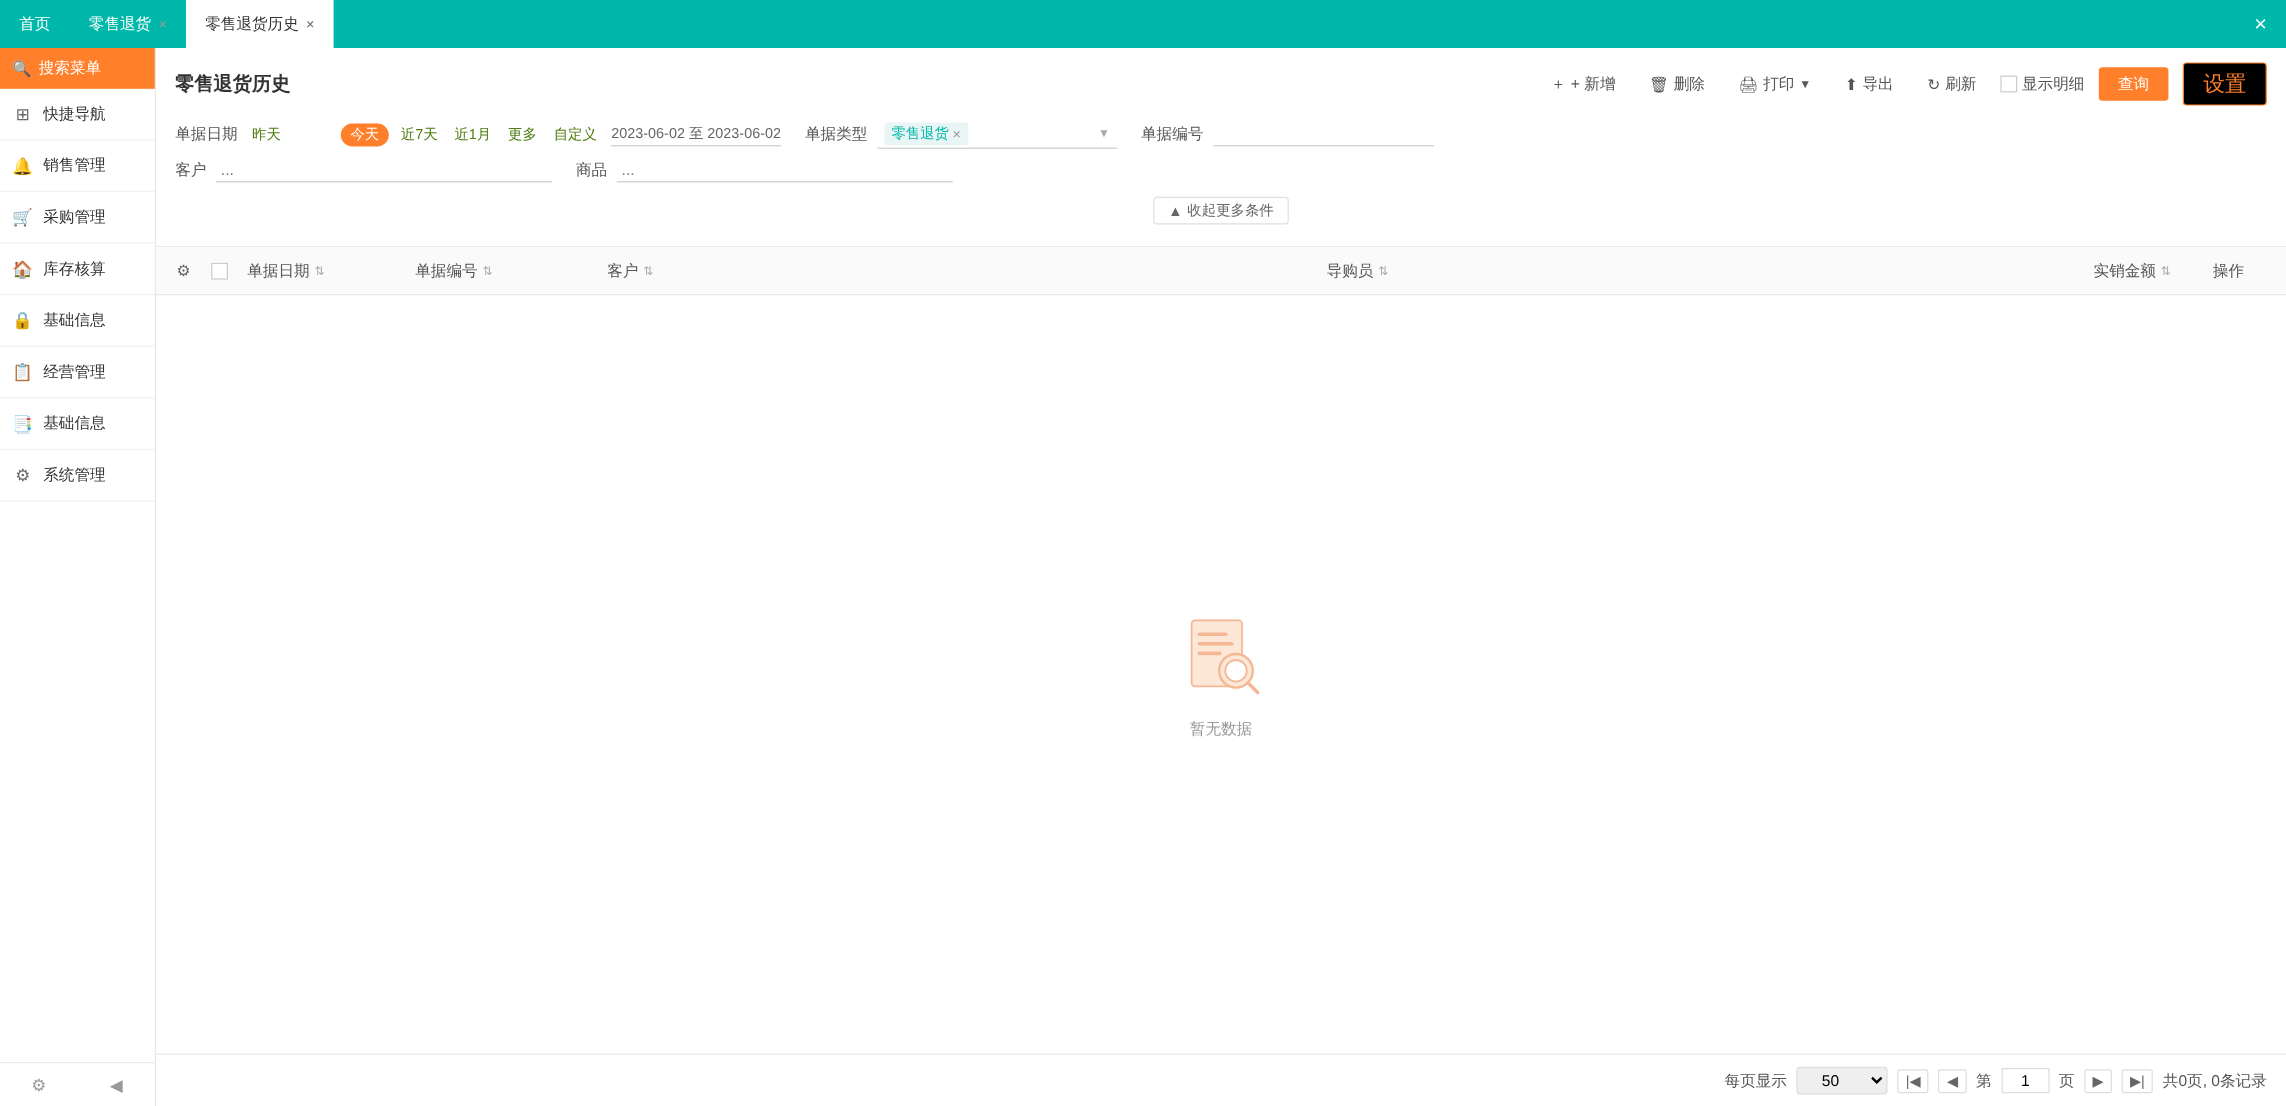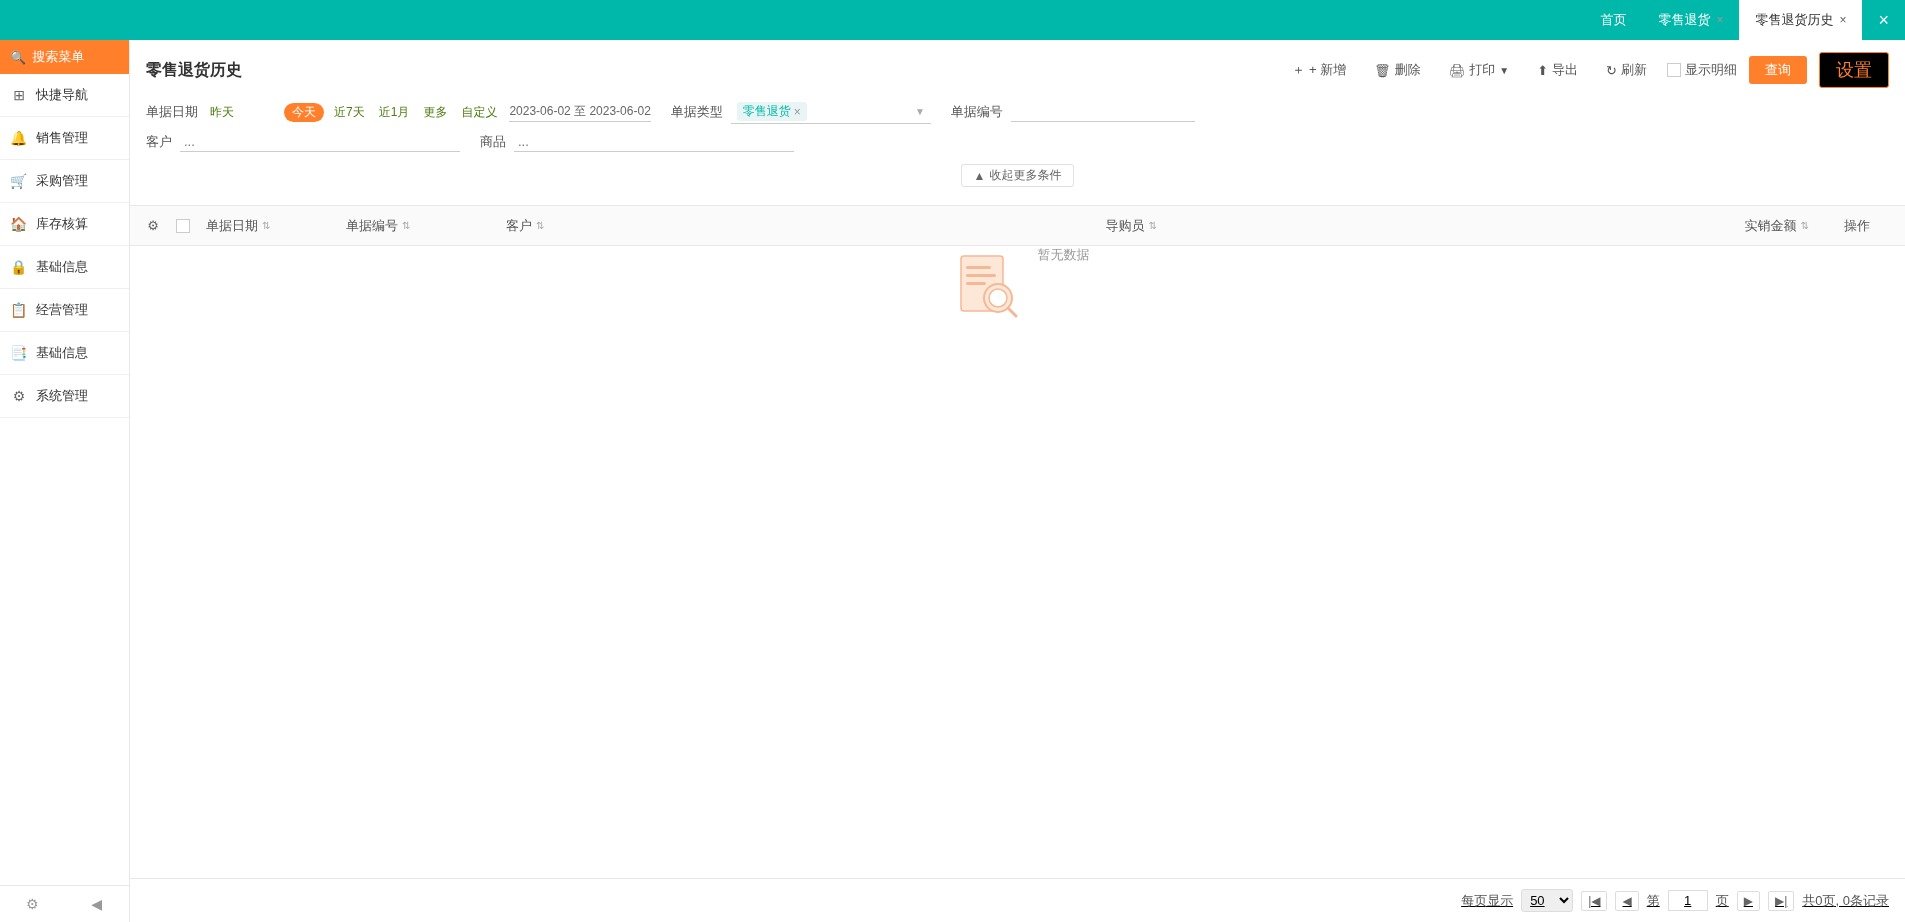--- a/index.html
+++ b/index.html
@@ -12,21 +12,20 @@
       display: flex;
       align-items: center;
       padding: 0 0 0 0;
       flex-shrink: 0;
     }
     .top-nav-tabs {
       display: flex;
       align-items: center;
       height: 100%;
       flex: 1;
-      justify-content: flex-end;
     }
     .nav-tab {
       height: 100%;
       display: flex;
       align-items: center;
       padding: 0 16px;
       color: white;
       font-size: 13px;
       cursor: pointer;
       position: relative;
@@ -329,22 +328,22 @@
     .th-no { flex: 0 0 160px; }
     .th-customer { flex: 1; }
     .th-guide { flex: 1; }
     .th-amount { flex: 0 0 120px; justify-content: flex-end; }
     .th-ops { flex: 0 0 80px; justify-content: center; }
 
     
     .empty-state {
       flex: 1;
       display: flex;
-      flex-direction: row;
-      align-items: flex-start;
+      flex-direction: column;
+      align-items: center;
       justify-content: center;
       gap: 12px;
     }
     .empty-icon {
       width: 80px;
       height: 80px;
     }
     .empty-text {
       color: #999;
       font-size: 13px;
@@ -353,26 +352,25 @@
     
     .pagination {
       display: flex;
       align-items: center;
       justify-content: flex-end;
       padding: 10px 16px;
       gap: 8px;
       border-top: 1px solid #e8e8e8;
       background: white;
       flex-shrink: 0;
-      text-decoration: underline;
     }
     .pagination-label { color: #555; font-size: 13px; }
     .pagination-select {
       border: 1px solid #ddd;
-      padding: 2px 4px;
+      padding: 2px 16px;
       font-size: 13px;
       border-radius: 3px;
     }
     .page-nav-btn {
       border: 1px solid #ddd;
       background: white;
       padding: 2px 6px;
       cursor: pointer;
       color: #666;
       font-size: 12px;

